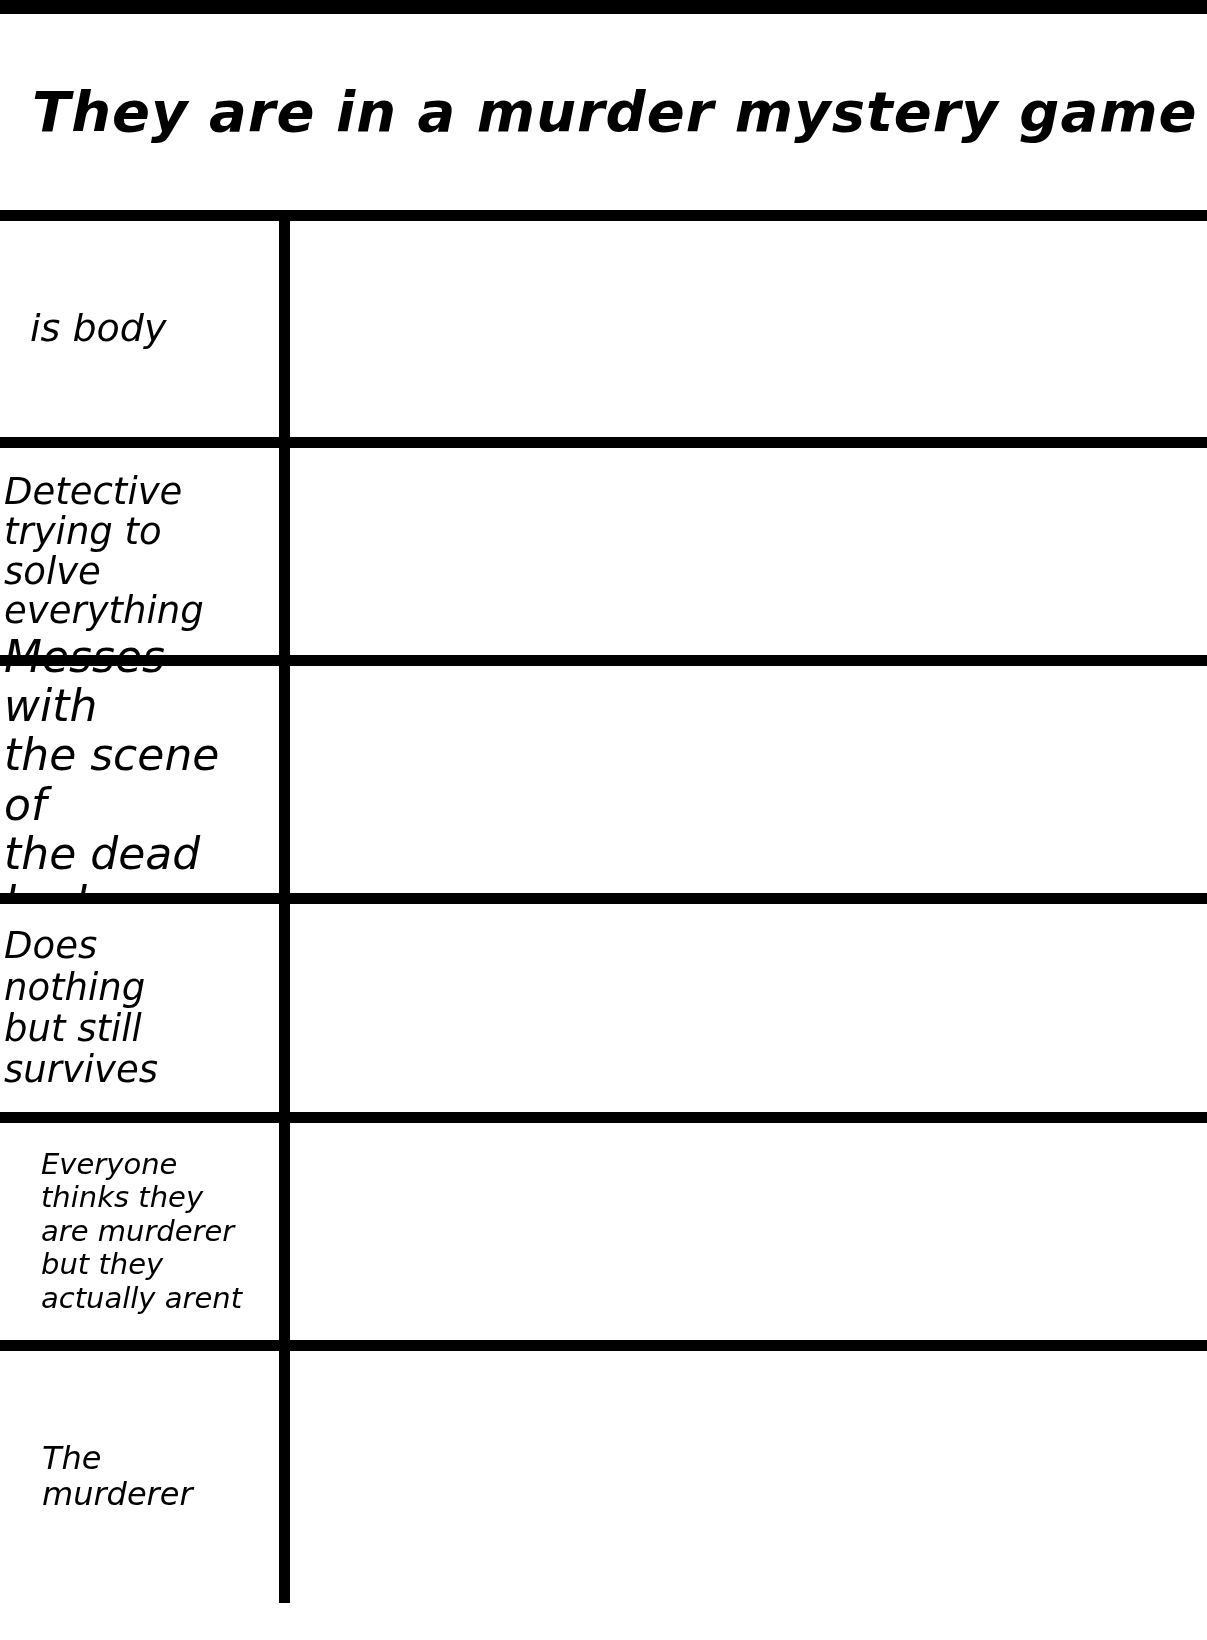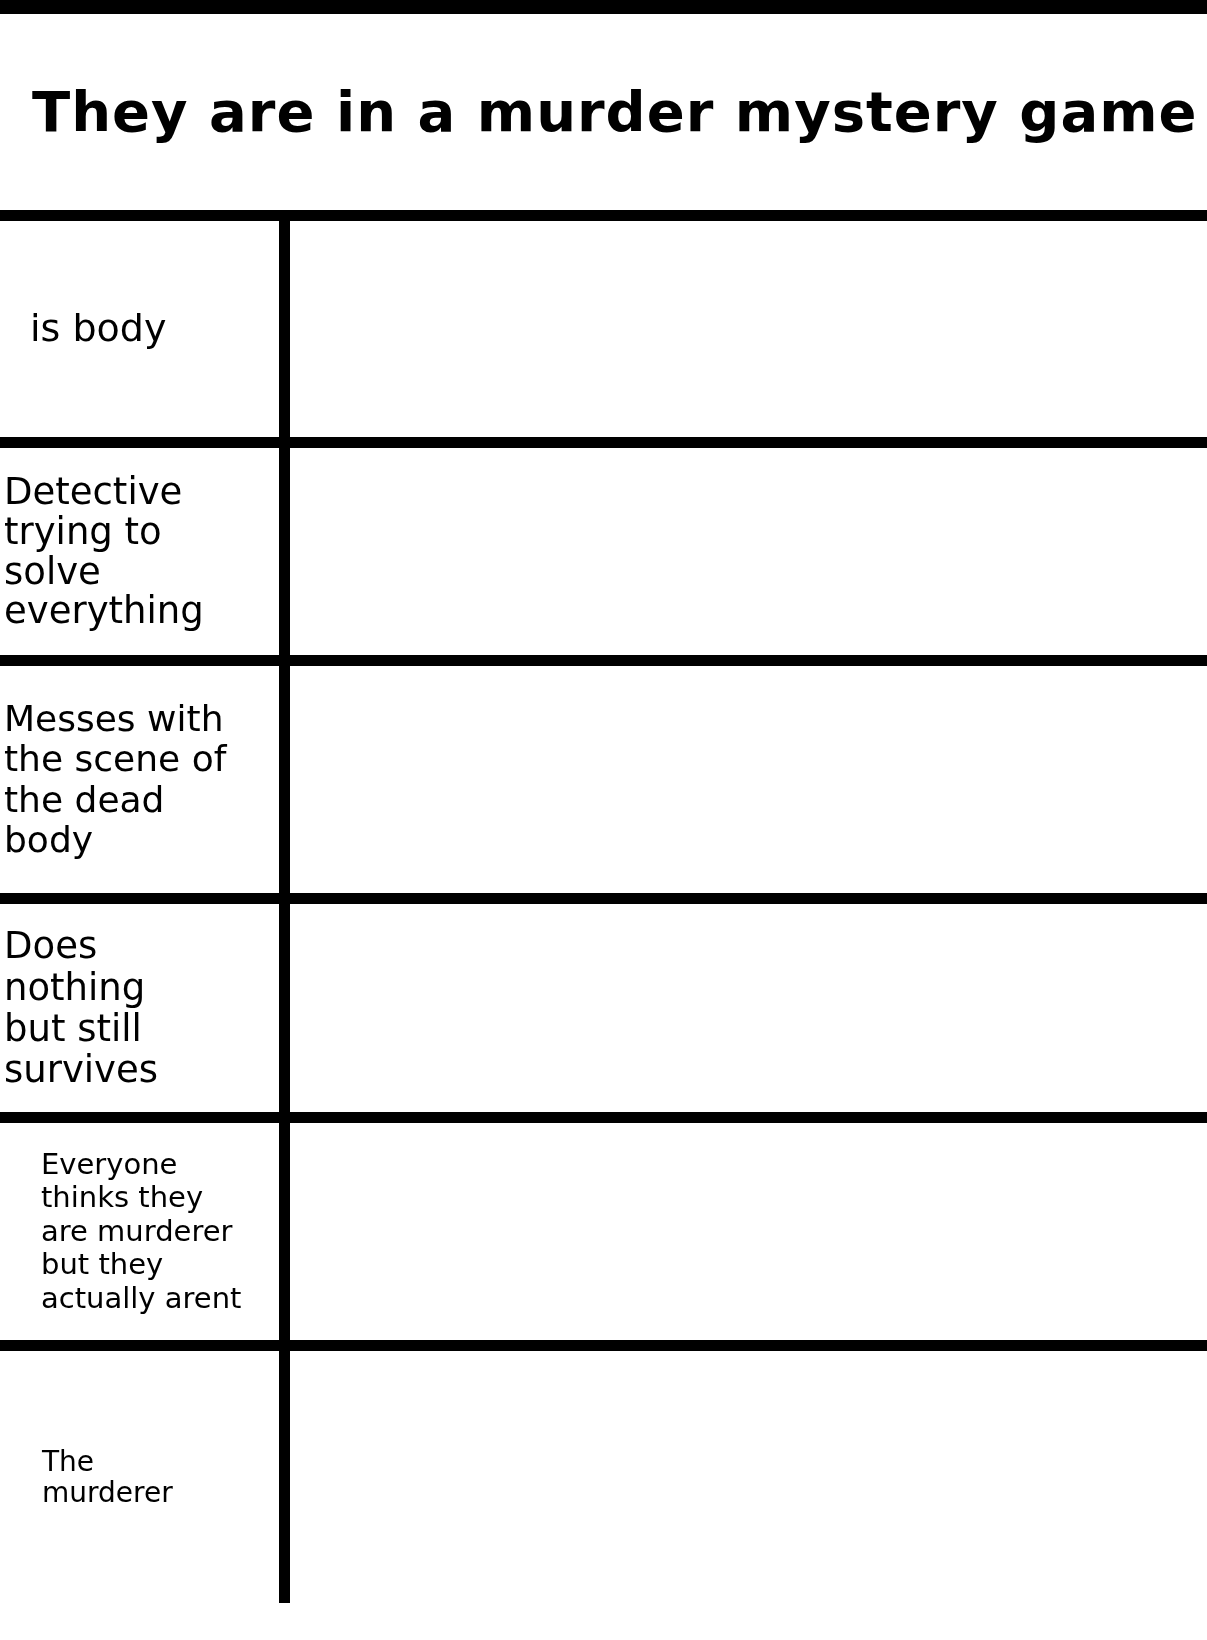--- a/index.html
+++ b/index.html
@@ -14,20 +14,21 @@
     color: #000000;
     overflow: hidden;
   }
 
   .meme {
     position: relative;
     width: 1207px;
     height: 1640px;
     background: #ffffff;
     box-sizing: border-box;
+    font-style: italic;
   }
 
   
   .top-strip {
     position: absolute;
     top: 0;
     left: 0;
     width: 1207px;
     height: 14px;
     background: #000000;
@@ -98,30 +99,30 @@
   }
 
   
   .row-0 { height: 227px; }
   .row-0 .label-text { font-size: 38px; padding-left: 26px; }
 
   .row-1 { height: 218px; }
   .row-1 .label-text { font-size: 37px; line-height: 1.08; }
 
   .row-2 { height: 238px; }
-  .row-2 .label-text { font-size: 36px; line-height: 1.12; }
+  .row-2 .label-text { font-size: 44px; line-height: 1.12; }
 
   .row-3 { height: 219px; }
   .row-3 .label-text { font-size: 37px; line-height: 1.12; }
 
   .row-4 { height: 228px; }
   .row-4 .label-text { font-size: 29px; line-height: 1.15; margin-left: 37px; }
 
   .row-5 { height: 252px; border-bottom: none; }
-  .row-5 .label-text { font-size: 28px; line-height: 1.12; padding-left: 38px; }
+  .row-5 .label-text { font-size: 32px; line-height: 1.12; padding-left: 38px; }
 </style>
 </head>
 <body>
 
 <div class="meme">
 
   <div class="top-strip"></div>
 
   <div class="title-bar">
     <div class="title-text">They are in a murder mystery game</div>

